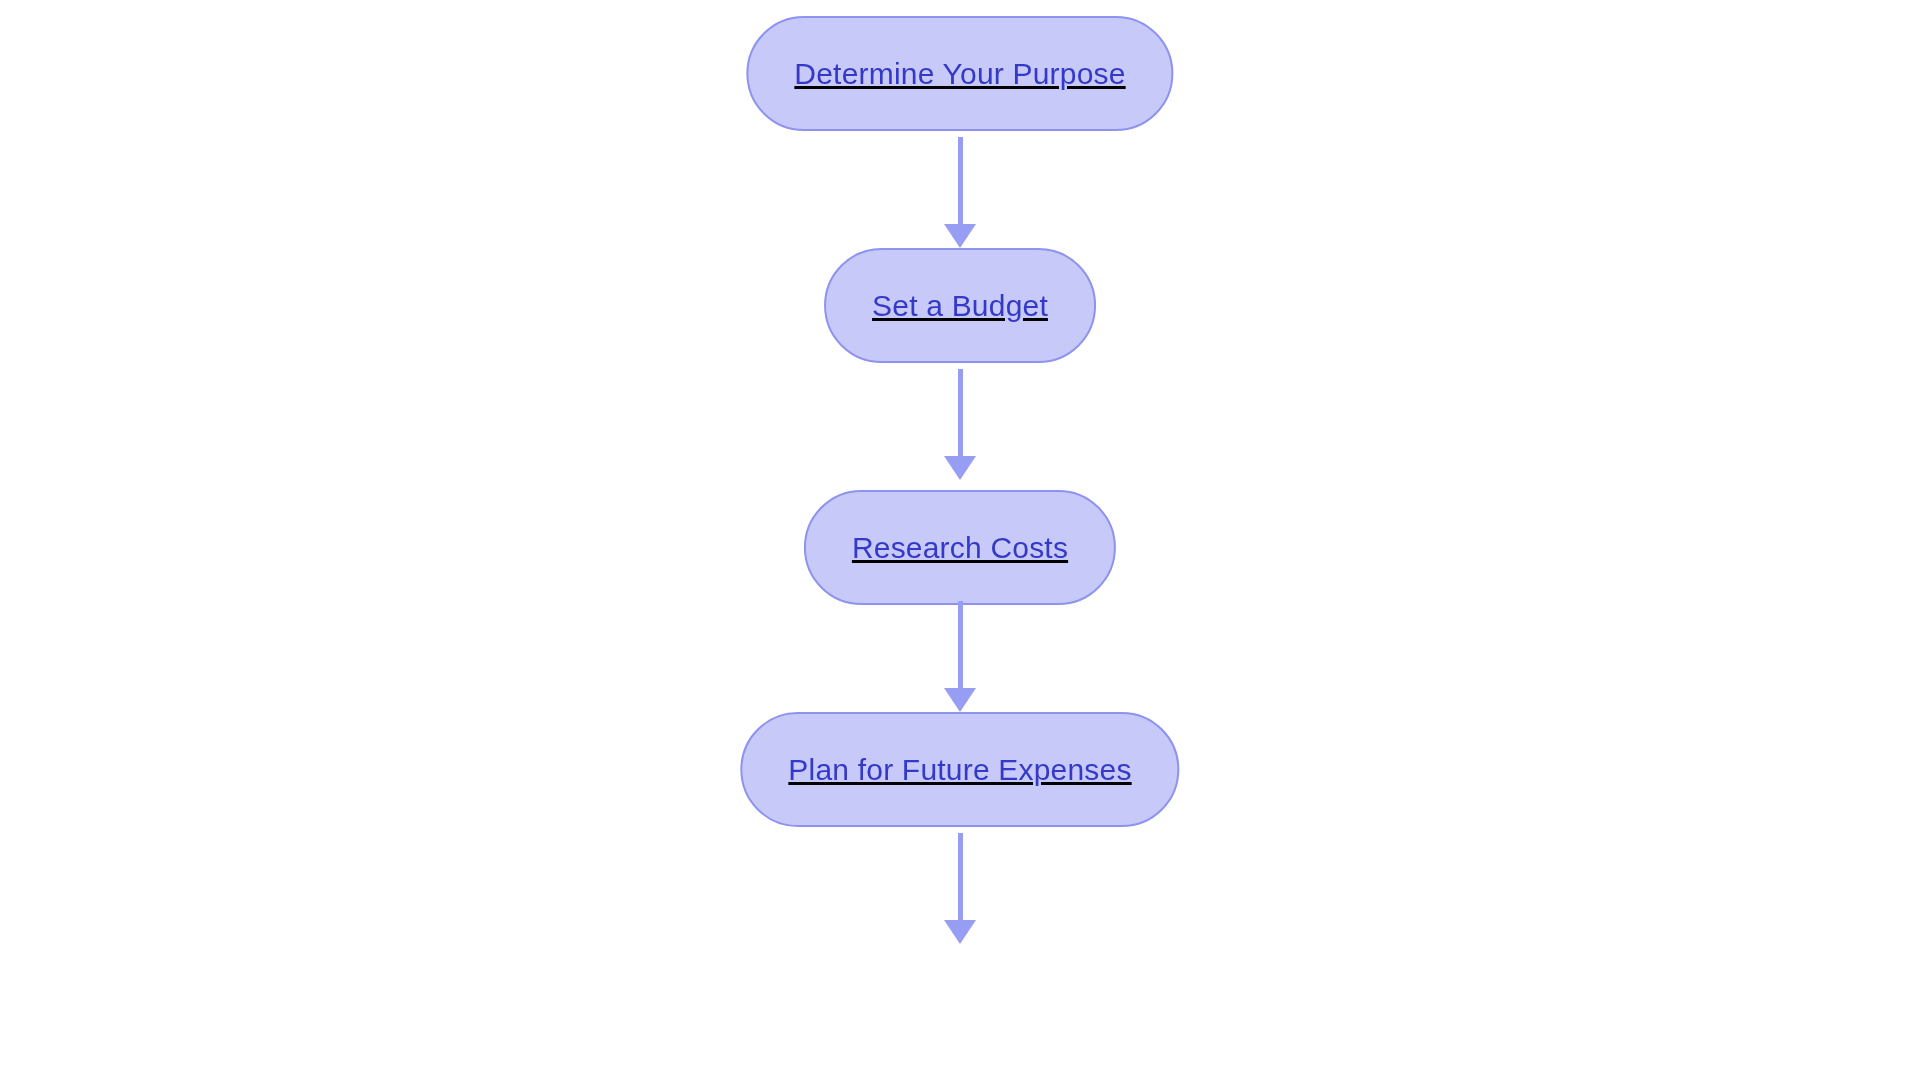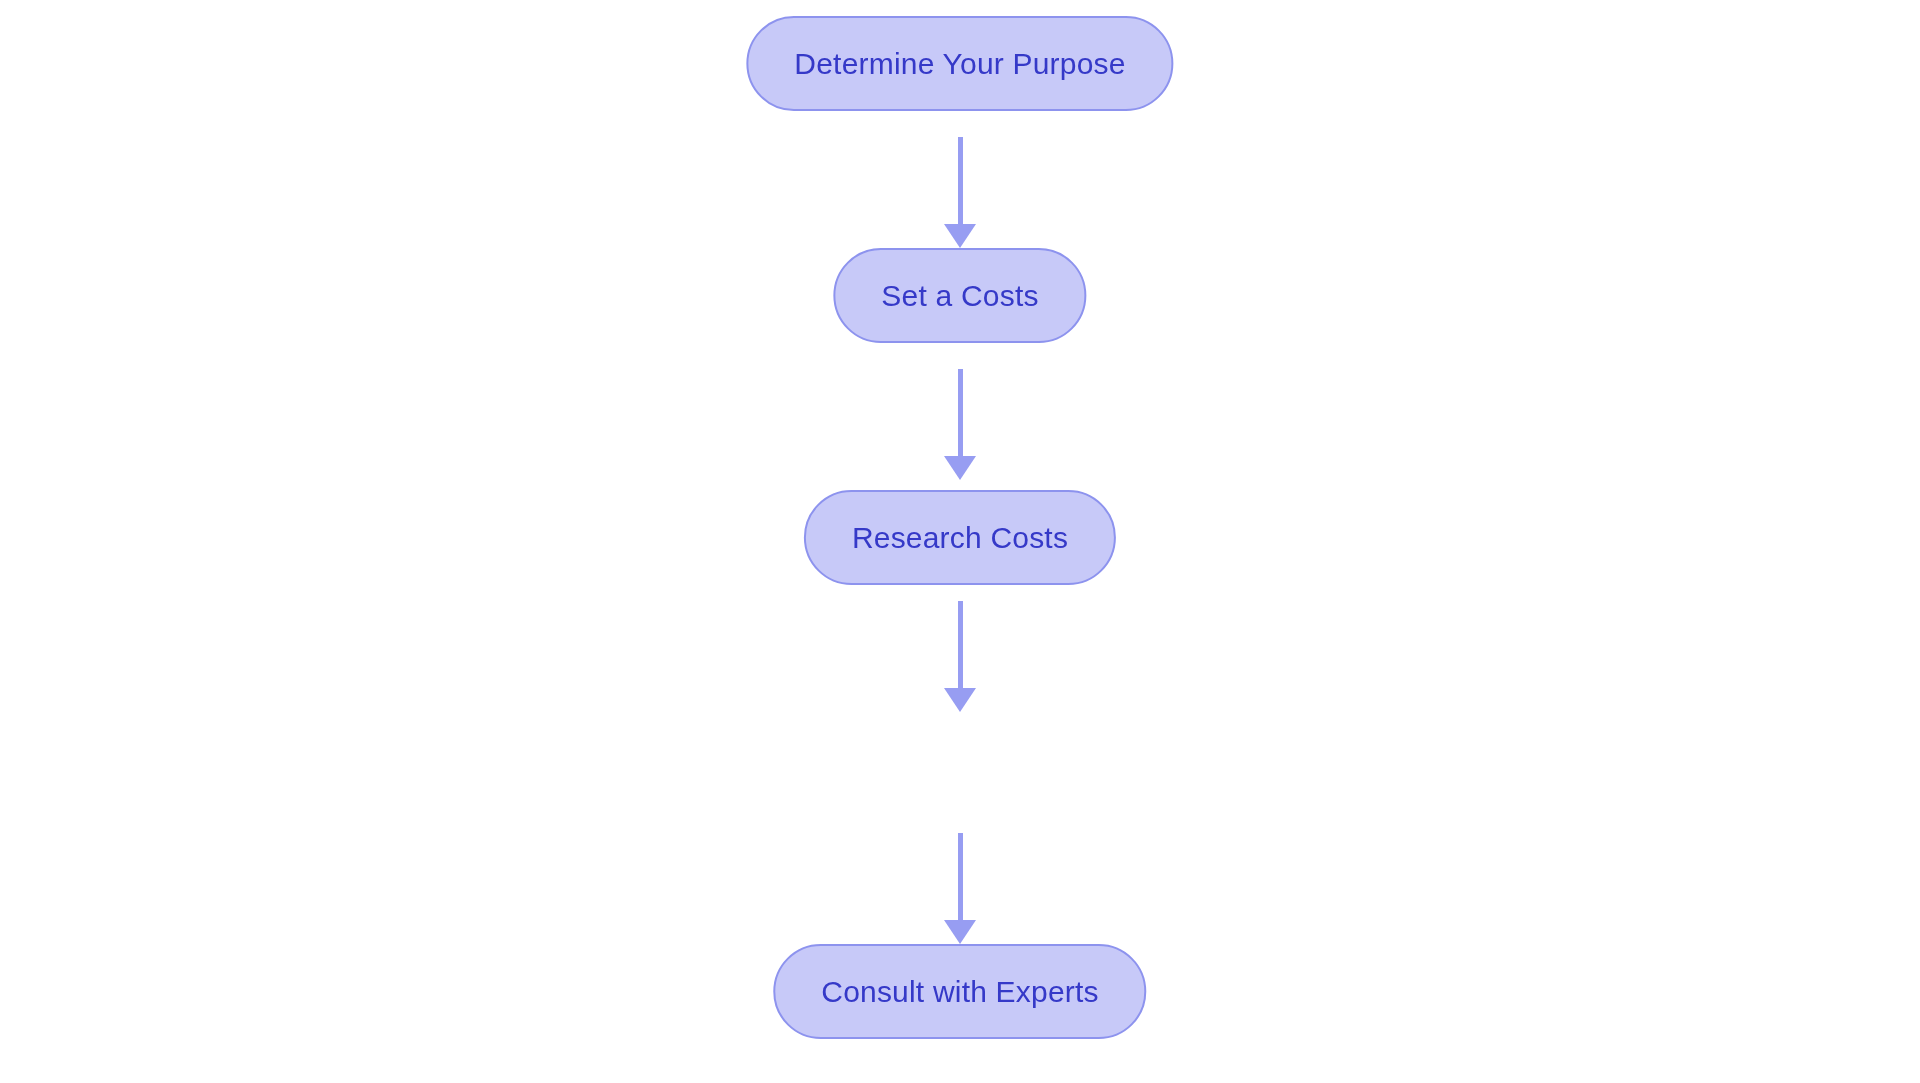--- a/index.html
+++ b/index.html
@@ -20,29 +20,30 @@
   .canvas {
     position: relative;
     width: 1920px;
     height: 1083px;
     background: var(--canvas-bg);
   }
   .flow-node {
     position: absolute;
     left: 50%;
     transform: translateX(-50%);
-    height: 95px;
+    height: 115px;
     padding: 0 46px;
     background: var(--node-fill);
     border: 2px solid var(--node-border);
     border-radius: 61px;
     display: flex;
     align-items: center;
     justify-content: center;
     white-space: nowrap;
+    text-decoration: underline;
   }
   .flow-node .label {
     font-size: 30px;
     letter-spacing: 0.2px;
     color: var(--node-text);
   }
   .node-1 { top: 16px; }
   .node-2 { top: 248px; }
   .node-3 { top: 480px; margin-top: 10px; }
   .node-4 { top: 712px; }
@@ -83,40 +84,40 @@
   <div class="flow-node node-1">
     <span class="label">Determine Your Purpose</span>
   </div>
 
   <div class="connector conn-1">
     <div class="line"></div>
     <div class="head"></div>
   </div>
 
   <div class="flow-node node-2">
-    <span class="label">Set a Costs</span>
+    <span class="label">Set a Budget</span>
   </div>
 
   <div class="connector conn-2">
     <div class="line"></div>
     <div class="head"></div>
   </div>
 
   <div class="flow-node node-3">
     <span class="label">Research Costs</span>
   </div>
 
   <div class="connector conn-3">
     <div class="line"></div>
     <div class="head"></div>
   </div>
 
+  <div class="flow-node node-4">
+    <span class="label">Plan for Future Expenses</span>
+  </div>
 
   <div class="connector conn-4">
     <div class="line"></div>
     <div class="head"></div>
   </div>
 
-  <div class="flow-node node-5">
-    <span class="label">Consult with Experts</span>
-  </div>
 
 </div>
 
 </body></html>

